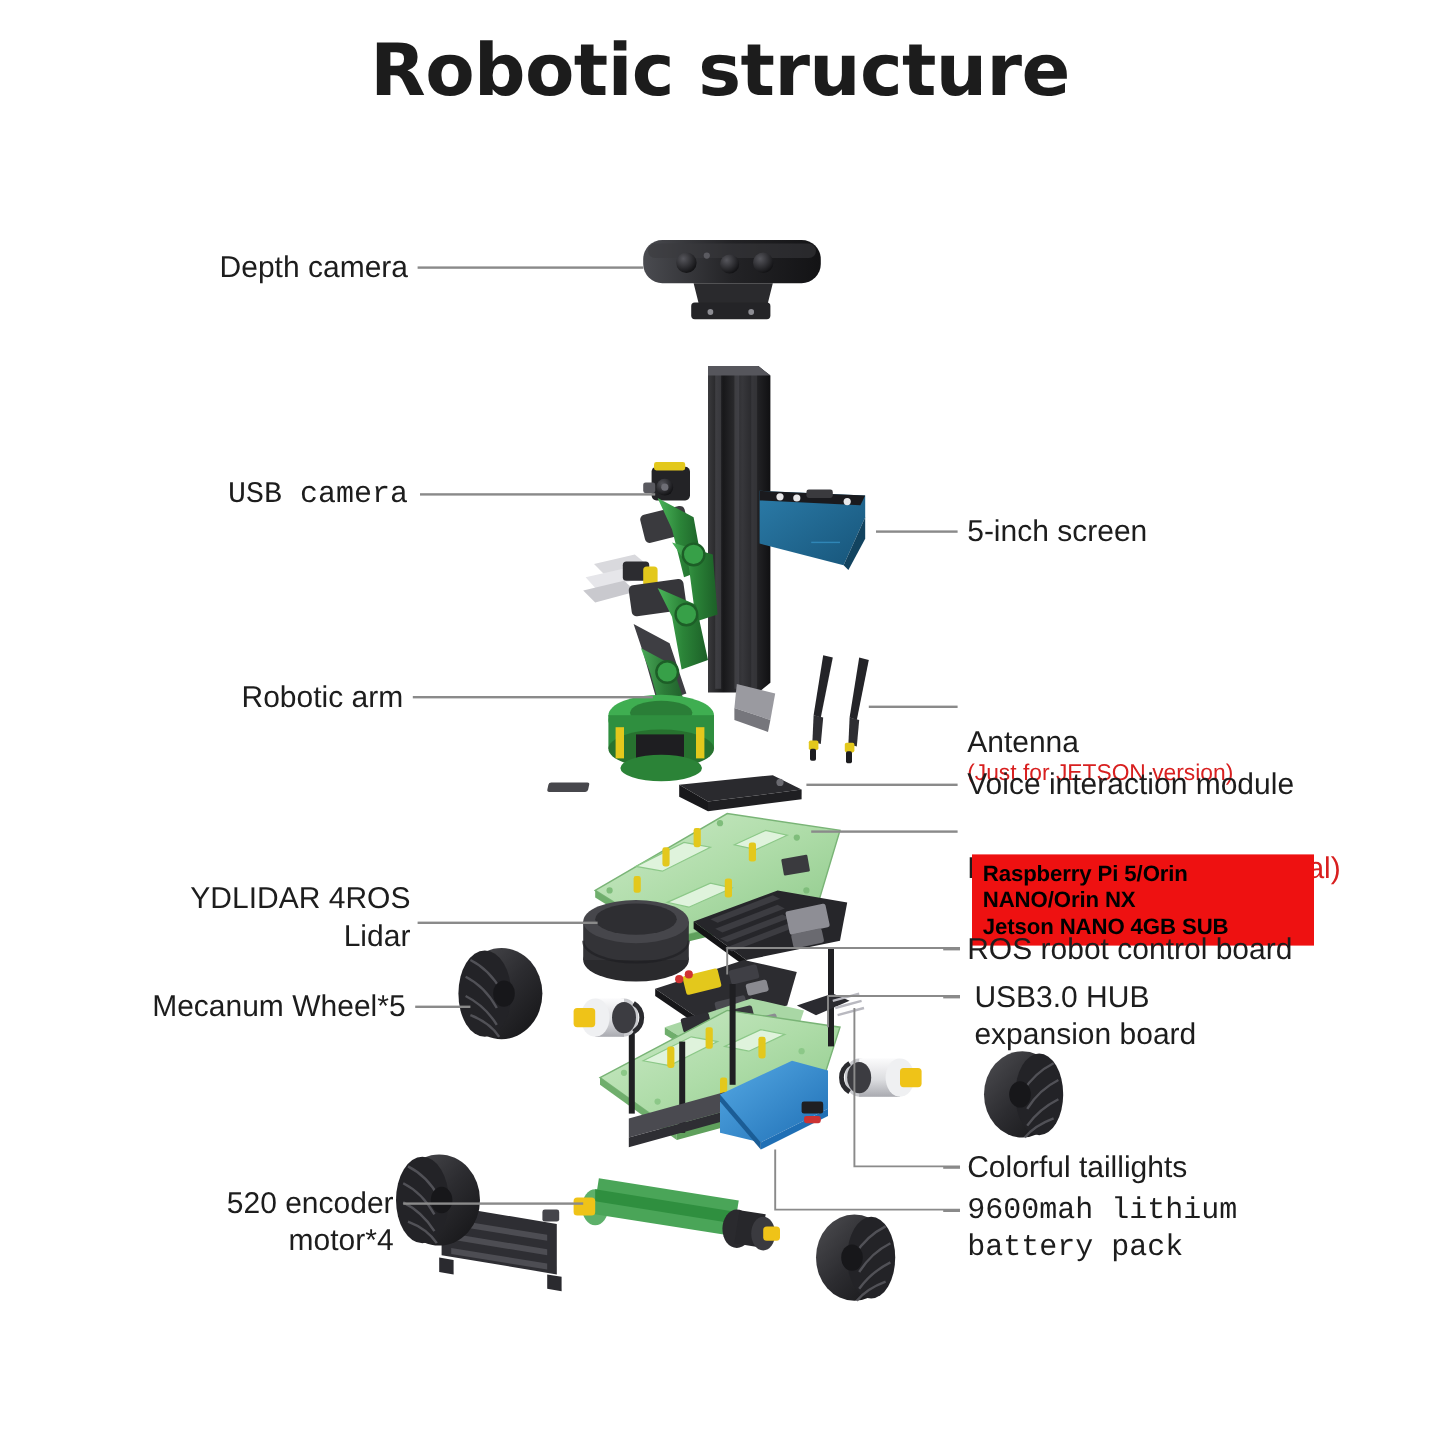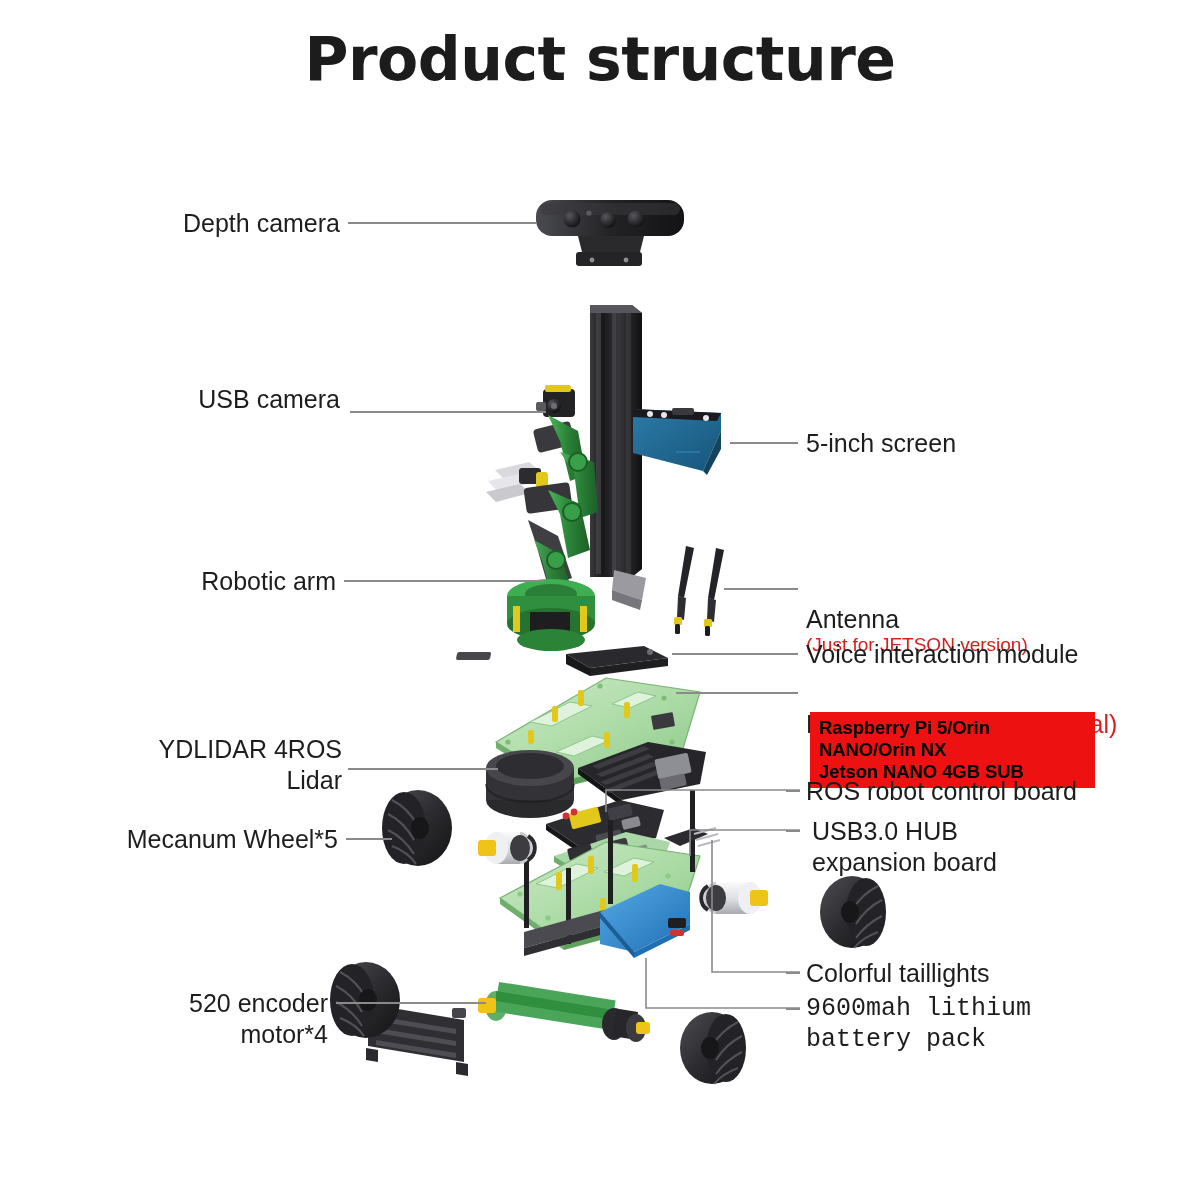--- a/index.html
+++ b/index.html
@@ -66,21 +66,21 @@
   }
 
   
   #art { position:absolute; left:0; top:0; width:1200px; height:1200px; }
 </style>
 </head>
 <body>
 
 <div id="page">
 
-  <div id="title">Product structure</div>
+  <div id="title">Robotic structure</div>
 
   <svg id="art" viewBox="0 0 1200 1200" xmlns="http://www.w3.org/2000/svg">
     <defs>
       <linearGradient id="gDark" x1="0" y1="0" x2="0" y2="1">
         <stop offset="0" stop-color="#44454a"></stop>
           <stop offset="1" stop-color="#1b1b1e"></stop>
       </linearGradient>
       <linearGradient id="gDarkH" x1="0" y1="0" x2="1" y2="0">
         <stop offset="0" stop-color="#4a4b50"></stop>
           <stop offset=".5" stop-color="#232326"></stop>
@@ -455,21 +455,21 @@
   <div class="lead" style="left:724px; top:588px; width:74px;"></div>
   <div class="lead" style="left:672px; top:653px; width:126px;"></div>
   <div class="lead" style="left:676px; top:692px; width:122px;"></div>
   <div class="lead" style="left:786px; top:790px; width:14px;"></div>
   <div class="lead" style="left:786px; top:830px; width:14px;"></div>
   <div class="lead" style="left:786px; top:972px; width:14px;"></div>
   <div class="lead" style="left:786px; top:1008px; width:14px;"></div>
 
   <div class="label left-al" style="left:60px; top:208px; width:280px;">Depth camera</div>
 
-  <div class="label left-al" style="left:60px; top:384px; width:280px;">USB camera</div>
+  <div class="label left-al" style="left:60px; top:397px; width:280px;font-family:Liberation Mono, monospace;">USB camera</div>
 
   <div class="label left-al" style="left:60px; top:566px; width:276px;">Robotic arm</div>
 
   <div class="label left-al" style="left:40px; top:734px; width:302px;">YDLIDAR 4ROS
 Lidar</div>
 
   <div class="label left-al" style="left:40px; top:824px; width:298px;">Mecanum Wheel*5</div>
 
   <div class="label left-al" style="left:40px; top:988px; width:288px;">520 encoder
 motor*4</div>

